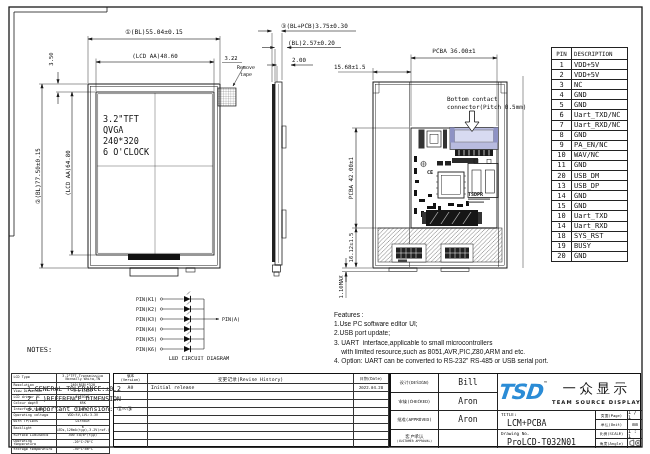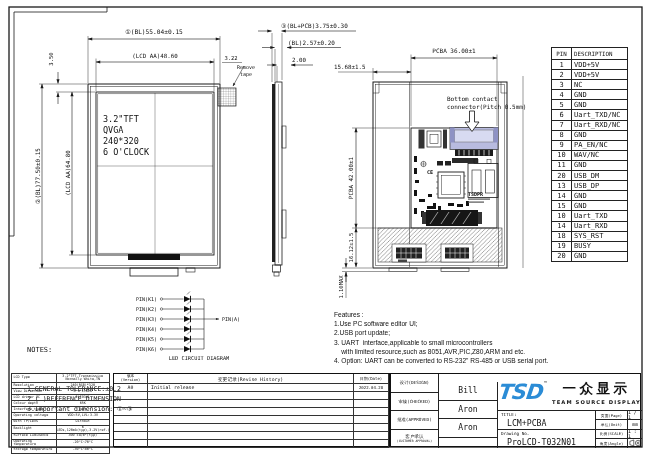--- a/index.html
+++ b/index.html
@@ -34,29 +34,29 @@
   .rc.lft{justify-content:flex-start;padding-left:3px;}
   .rvh{font-size:3.6px;line-height:1.1;flex-direction:column;}
   .rhh{font-size:4.8px;}
   .rdh{font-size:4px;}
   .rtx{font-size:4.8px;}
   .rdt{font-size:4px;}
   
   .rb{position:absolute;left:390px;top:373px;width:251px;height:74px;border:1px solid #111;box-sizing:border-box;}
   .cell{position:absolute;border-right:.55px solid #222;border-bottom:.55px solid #222;box-sizing:border-box;overflow:hidden;display:flex;align-items:center;justify-content:center;}
   .lab{font-size:4.3px;text-align:center;}
-  .val{font:8px "DejaVu Sans Mono",monospace;margin-top:8px;}
+  .val{font:8px "DejaVu Sans Mono",monospace;}
   .cust{flex-direction:column;line-height:1.2;}
   .cust .l1{font-size:4.6px;}
   .cust .l2{font-size:3.1px;}
   .logo{flex-direction:row;gap:5px;}
   .tsd{font:italic bold 21px "DejaVu Sans",sans-serif;color:#2b8cd6;transform:skewX(-8deg);letter-spacing:-1px;}
   .tm{font-size:5px;vertical-align:top;color:#111;margin-left:1px;}
   .lg-col{display:flex;flex-direction:column;align-items:center;gap:1px;}
-  .lg-cn{font-weight:bold;font-size:13.5px;letter-spacing:3.5px;font-family:"DejaVu Sans",sans-serif;}
+  .lg-cn{font-weight:normal;font-size:13.5px;letter-spacing:3.5px;font-family:"DejaVu Sans",sans-serif;}
   .lg-en{font-weight:bold;font-size:5.2px;letter-spacing:1.1px;font-family:"DejaVu Sans",sans-serif;}
   .tcell{flex-direction:column;align-items:flex-start;justify-content:flex-start;padding:1px 0 0 3px;}
   .tlab{font-size:4.3px;}
   .tval{font:8.2px "DejaVu Sans Mono",monospace;padding-left:6px;margin-top:1px;}
   .mlab{font-size:3.8px;}
   .mval{font:4.8px "DejaVu Sans Mono",monospace;}
 </style>
 </head>
 <body>
 

